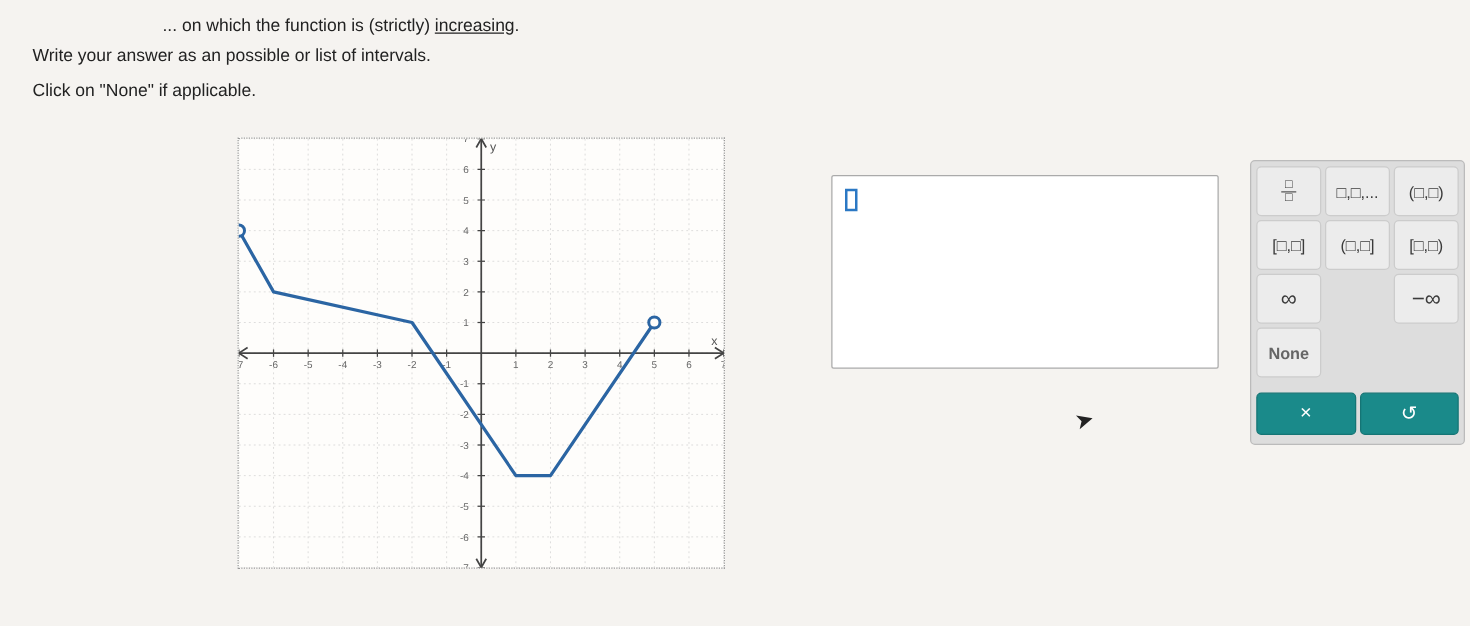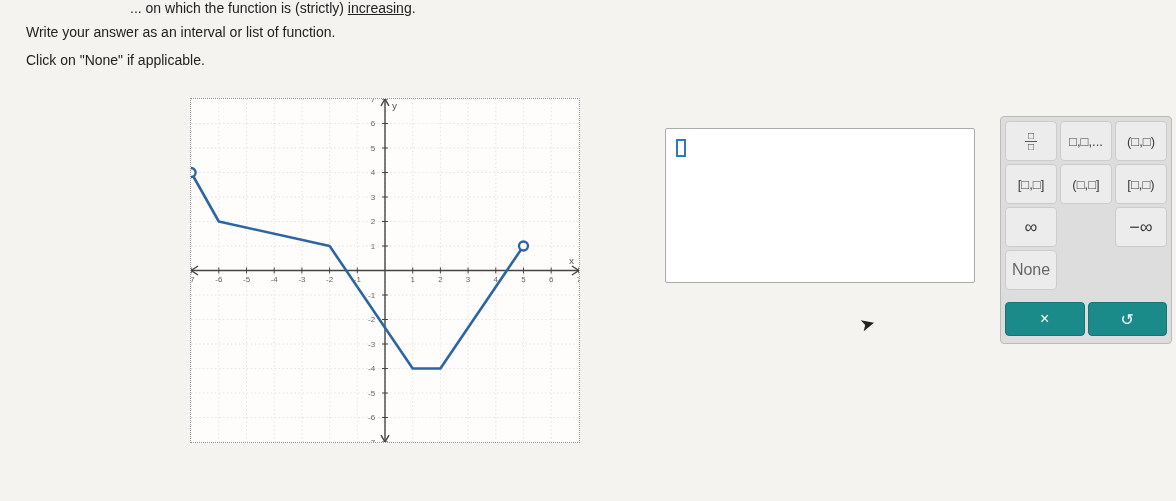--- a/index.html
+++ b/index.html
@@ -7,21 +7,21 @@
       font-family: Arial, Helvetica, sans-serif;
       background: #f5f3f0;
       width: 1176px;
       height: 501px;
       position: relative;
       color: #222;
       overflow: hidden;
     }
     .top-text {
       padding-left: 130px;
-      padding-top: 0px;
+      padding-top: 12px;
       font-size: 14px;
     }
     .top-text .underline { text-decoration: underline; }
     .instructions {
       padding-left: 26px;
       padding-top: 6px;
       font-size: 14px;
       line-height: 1.45;
     }
     .click-none {
@@ -104,35 +104,35 @@
       font-size: 10px;
       line-height: 1;
     }
     .kp-btn .frac .top { border-bottom: 1px solid #555; padding: 0 3px; }
     .kp-btn .frac .bot { padding: 0 3px; }
     .kp-btn.teal {
       background: #1a8a8a;
       border-color: #157575;
       color: #fff;
     }
-    .kp-btn.none-btn { font-size: 16px; color: #666; }
+    .kp-btn.none-btn { font-size: 13px; color: #666; font-weight: bold; }
     .kp-btn.inf { font-size: 18px; }
     .kp-spacer { flex: 1; visibility: hidden; }
     .kp-row.bottom { margin-top: 12px; }
     .kp-row.bottom .kp-btn { height: 34px; flex: 1; font-size: 16px; }
   </style>
 </head>
 <body>
 
 <div class="top-text">
   <span>... on which the function is (strictly) </span><span class="underline">increasing</span><span>.</span>
 </div>
 
 <div class="instructions">
-  <div>Write your answer as an interval or list of function.</div>
+  <div>Write your answer as an possible or list of intervals.</div>
 </div>
 
 <div class="click-none">Click on "None" if applicable.</div>
 
 <div class="content-row">
 
   <div class="graph-wrap">
     <svg viewBox="0 0 390 345">
 
       <g stroke="#c7c7c7" stroke-width="0.6" stroke-dasharray="1.5,2">

